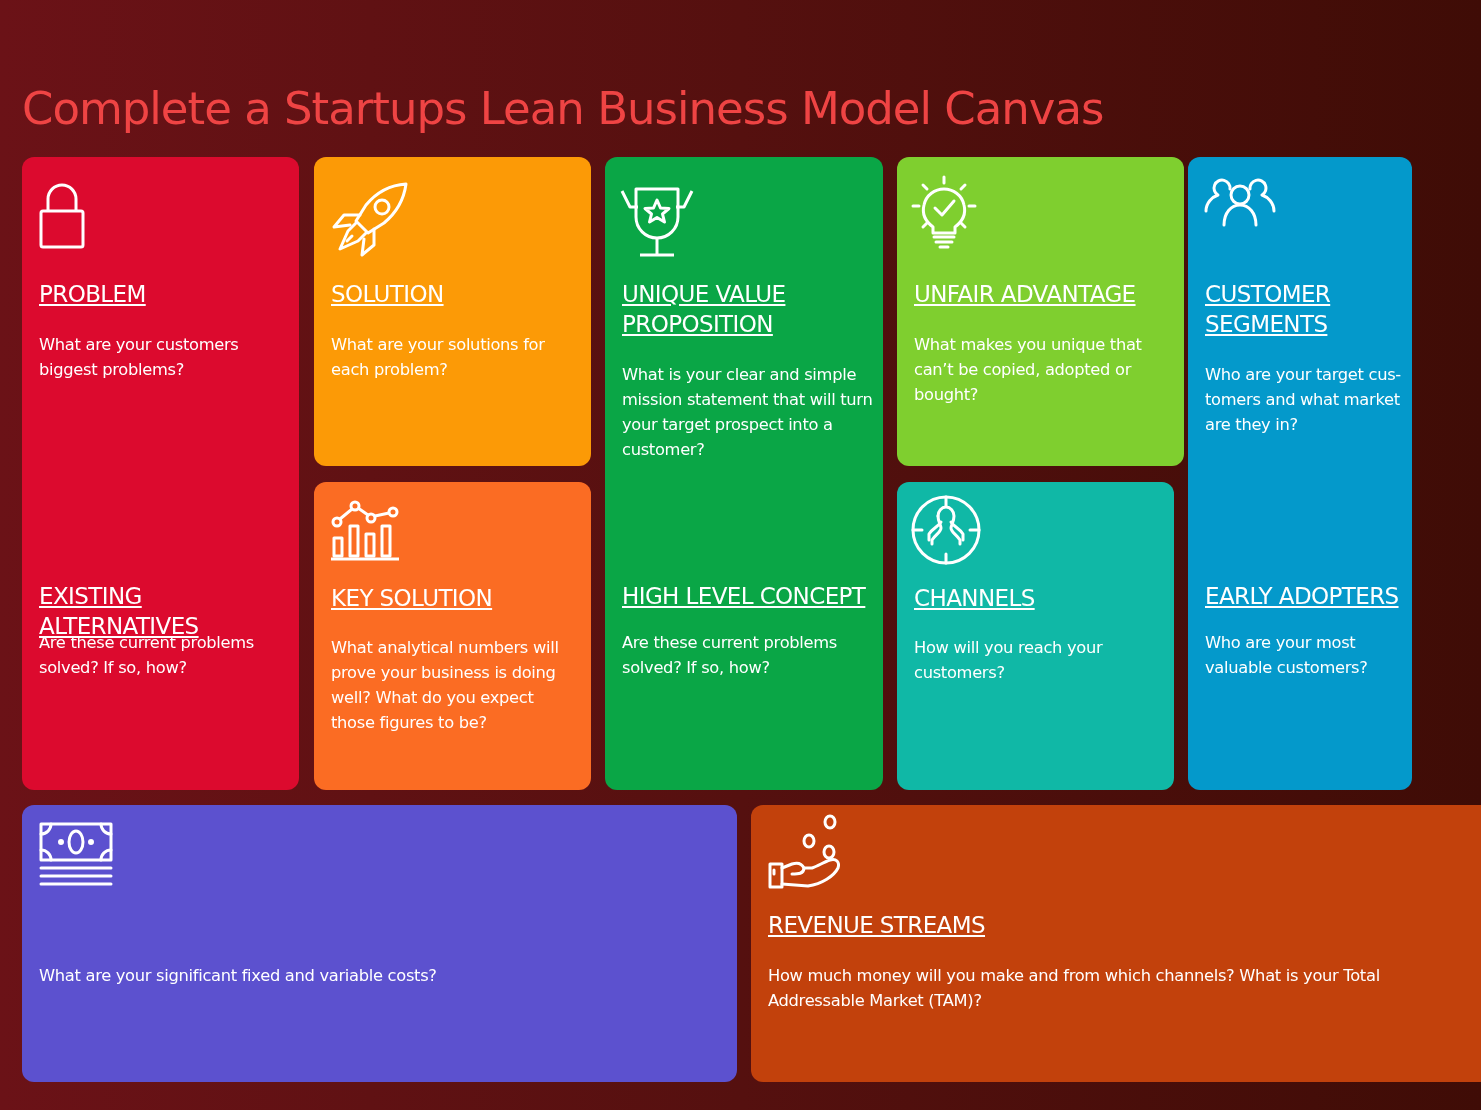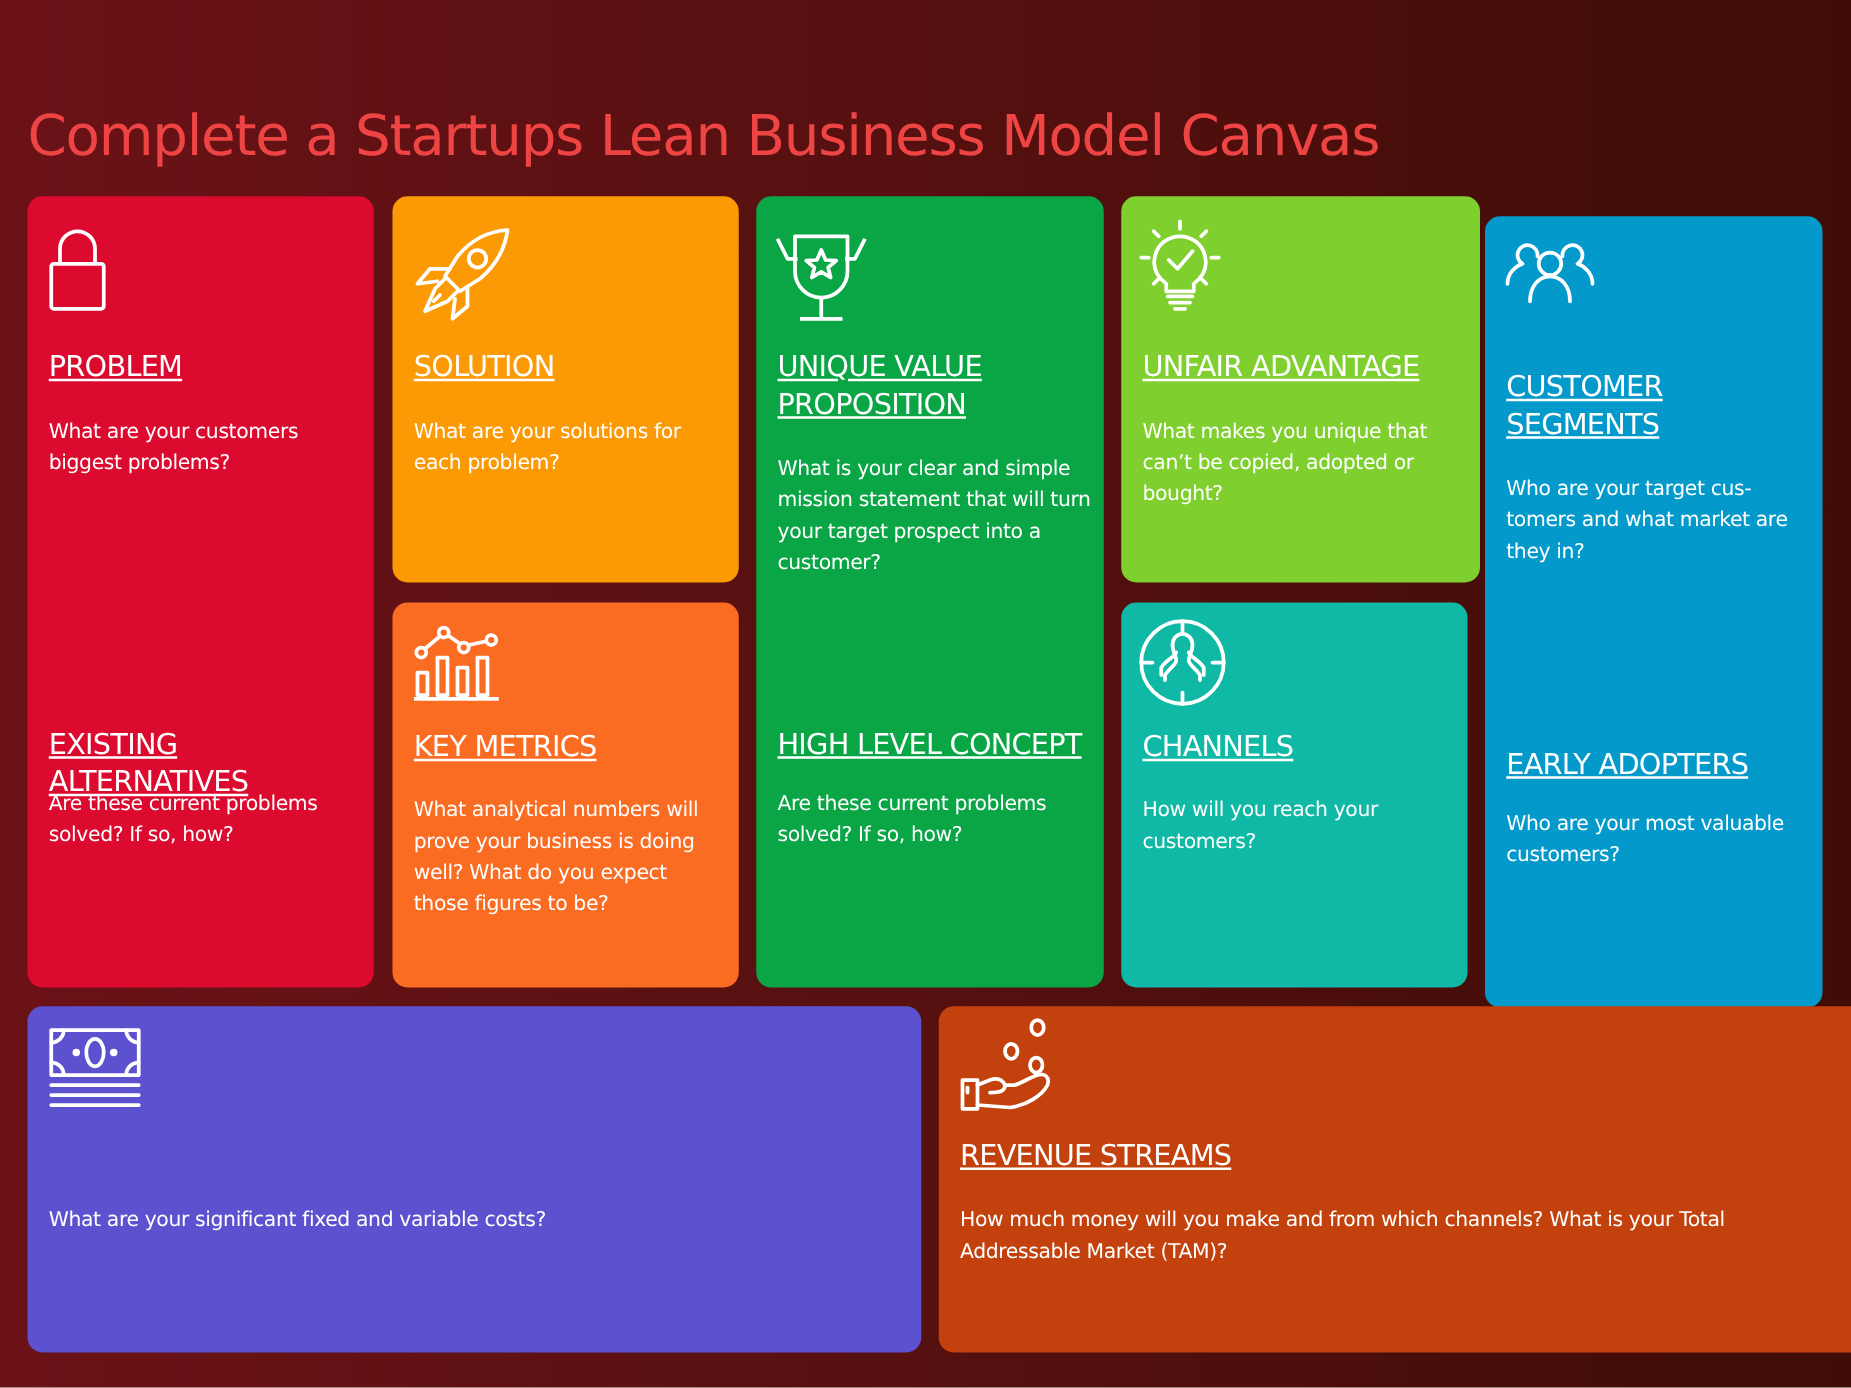--- a/index.html
+++ b/index.html
@@ -47,21 +47,21 @@
     line-height: 25px;
     letter-spacing: -0.3px;
   }
   
   #c-problem   { left: 22px;   top: 157px; width: 277px; height: 633px; background: #dc0a2e; }
   #c-solution  { left: 314px;  top: 157px; width: 277px; height: 309px; background: #fc9a06; }
   #c-metrics   { left: 314px;  top: 482px; width: 277px; height: 308px; background: #fb6c23; }
   #c-uvp       { left: 605px;  top: 157px; width: 278px; height: 633px; background: #0aa646; padding-left: 48px; }
   #c-unfair    { left: 897px;  top: 157px; width: 287px; height: 309px; background: #7fcf2f; }
   #c-channels  { left: 897px;  top: 482px; width: 277px; height: 308px; background: #10b8a6; }
-  #c-segments  { left: 1188px; top: 173px; width: 270px; height: 633px; background: #0499cb; }
+  #c-segments  { left: 1188px; top: 157px; width: 224px; height: 633px; background: #0499cb; }
   #c-cost      { left: 22px;   top: 805px; width: 715px; height: 277px; background: #5c51cf; }
   #c-revenue   { left: 751px;  top: 805px; width: 762px; height: 277px; background: #c2410c; }
 </style>
 </head>
 <body>
 
 <h1 class="page-title">Complete a Startups Lean Business Model Canvas</h1>
 
 <section class="card" id="c-problem">
   <span class="icon" style="left:17px;top:24px;">
@@ -99,21 +99,21 @@
       <circle cx="40" cy="18" r="4"></circle>
       <circle cx="62" cy="12" r="4"></circle>
       <path d="M9 19 L21 9 M27 8 L37 15 M44 16 L58 13"></path>
       <rect x="3" y="38" width="8" height="18"></rect>
       <rect x="19" y="26" width="8" height="30"></rect>
       <rect x="35" y="34" width="8" height="22"></rect>
       <rect x="51" y="26" width="8" height="30"></rect>
       <path d="M0 59 H68"></path>
     </svg>
   </span>
-  <h2 style="top:101px;">KEY METRICS</h2>
+  <h2 style="top:101px;">KEY SOLUTION</h2>
   <p style="top:153px;">What analytical numbers will prove your business is doing well? What do you expect those figures to be?</p>
 </section>
 
 <section class="card" id="c-uvp">
   <span class="icon" style="left:15px;top:30px;">
     <svg width="74" height="72" viewBox="0 0 74 72" fill="none" stroke="#fff" stroke-width="3" stroke-linejoin="round">
       <path d="M2 4 L10 20 L18 20"></path>
       <path d="M72 4 L64 20 L56 20"></path>
       <path d="M16 2 H58 V30 a21 21 0 0 1 -42 0 Z"></path>
       <path d="M37 51 V68 M20 68 H54"></path>

